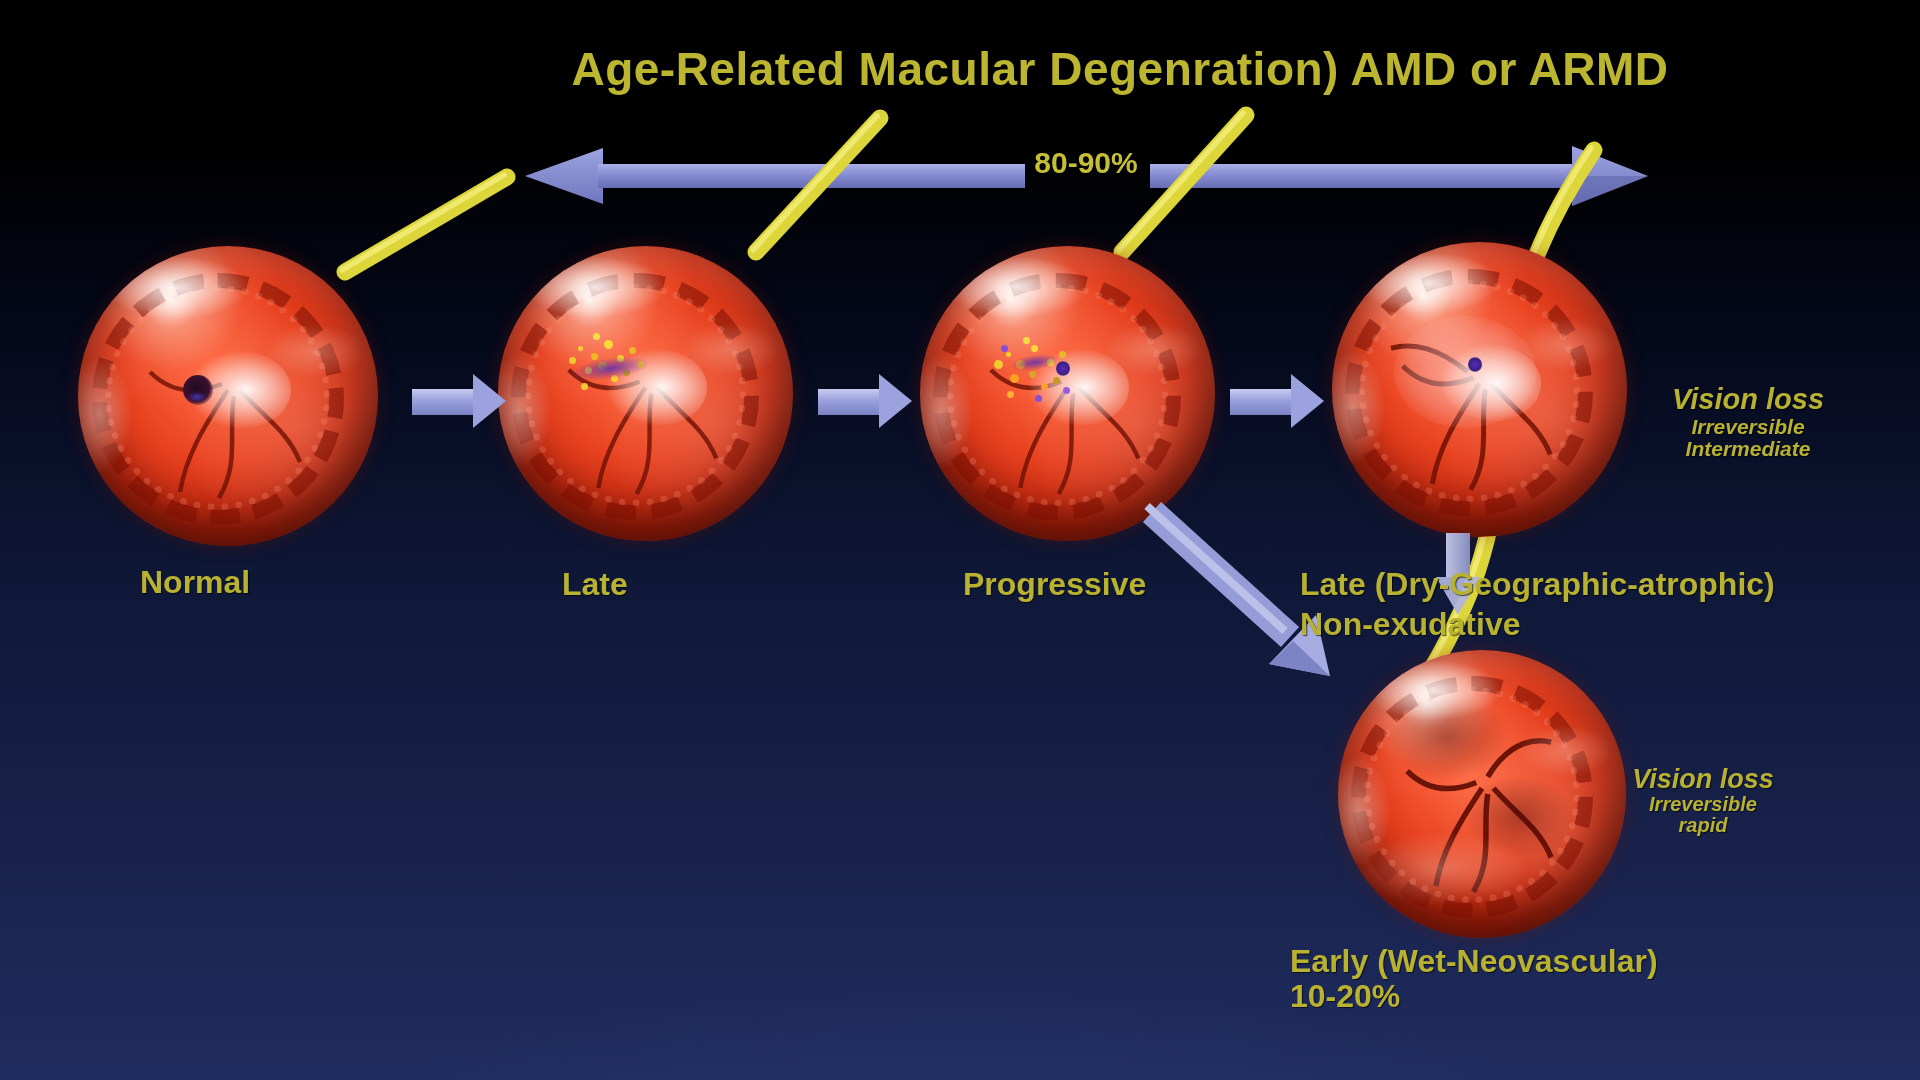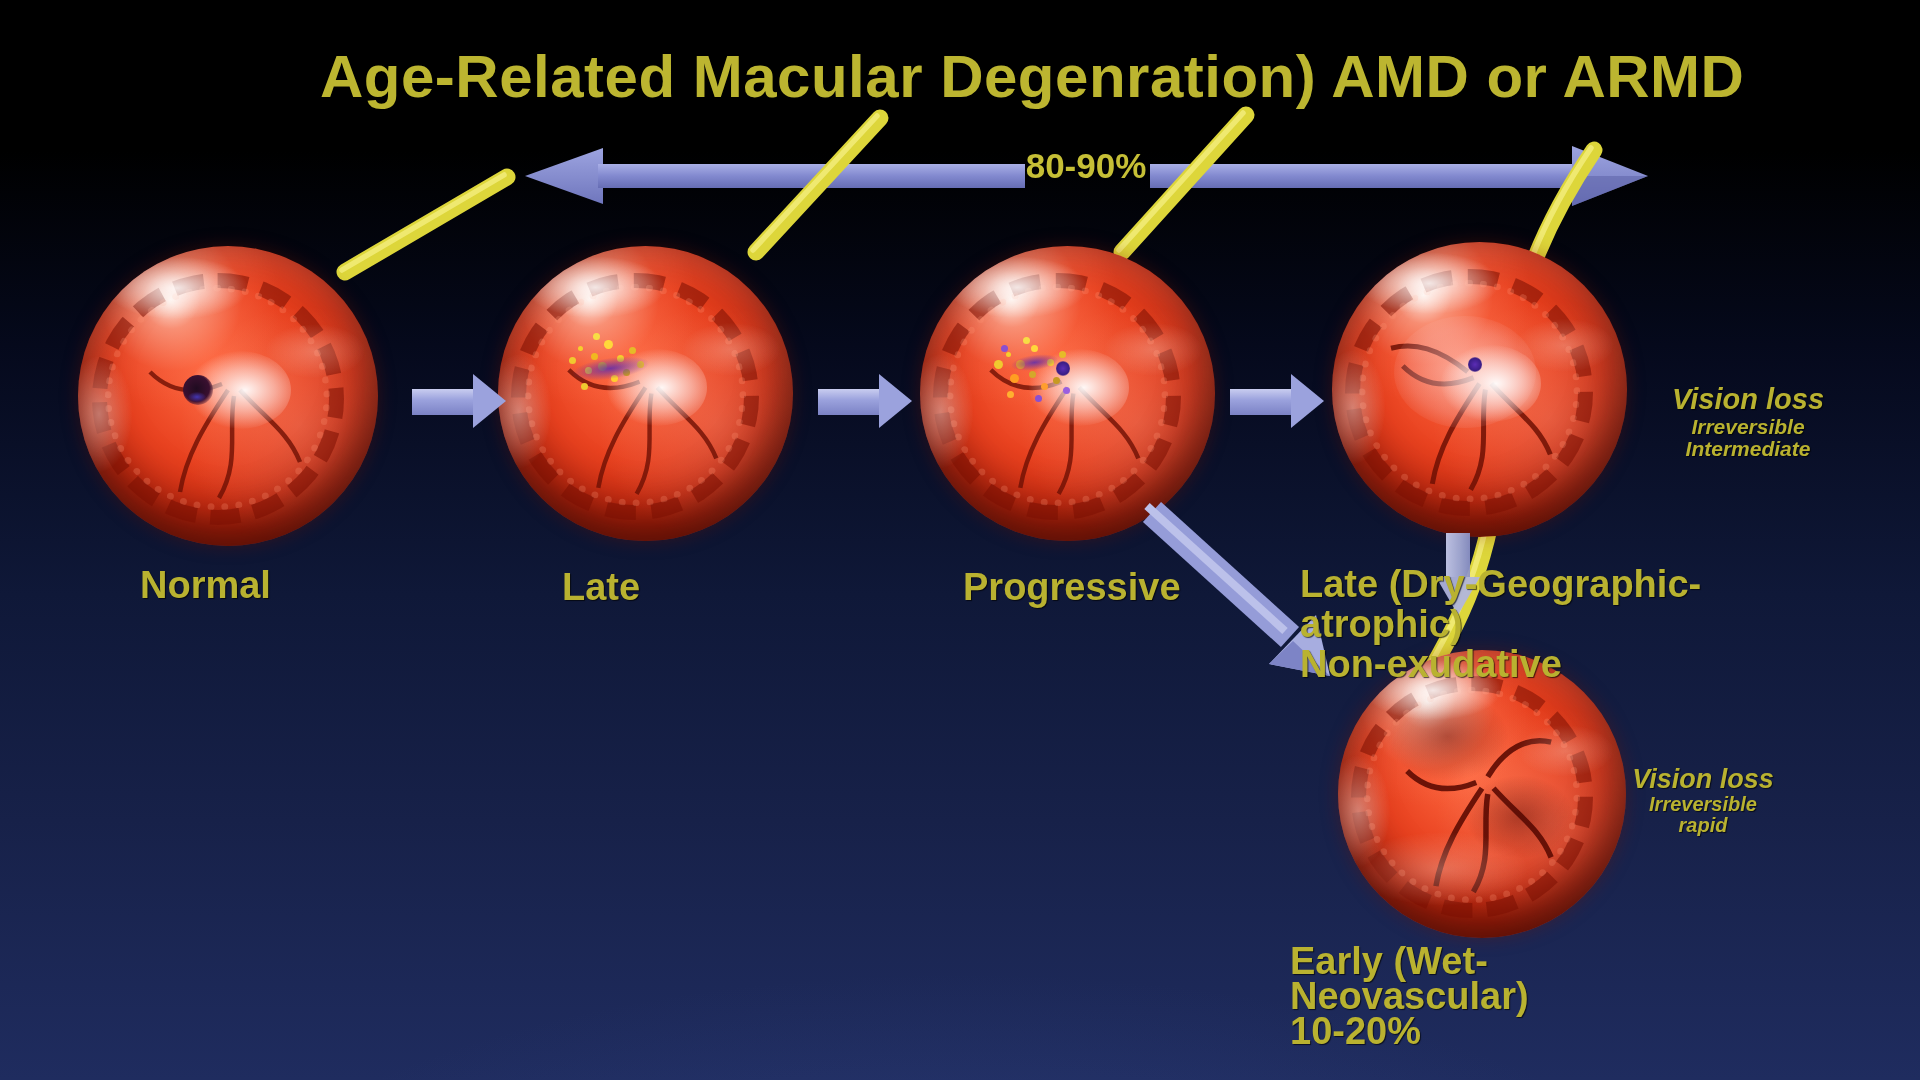--- a/index.html
+++ b/index.html
@@ -6,29 +6,29 @@
   #stage{
     position:relative;width:1920px;height:1080px;overflow:hidden;
     font-family:"Liberation Sans",sans-serif;
     background:
       radial-gradient(ellipse 65% 45% at 50% 118%, rgba(62,84,158,.30), transparent 62%),
       linear-gradient(180deg,#000 0%,#000 14%,#05091c 32%,#0f1838 55%,#172149 76%,#1f2c5f 100%);
   }
   .yel{color:#b9b230;text-shadow:1px 1px 1px rgba(0,0,0,.65);}
   
   #title{
-    position:absolute;left:320px;top:42px;width:1600px;text-align:left;
-    font-size:60px;font-weight:bold;letter-spacing:.5px;color:#bcb530;
+    position:absolute;left:320px;top:42px;width:1600px;text-align:center;
+    font-size:46px;font-weight:bold;letter-spacing:.5px;color:#bcb530;
     text-shadow:1px 2px 2px rgba(0,0,0,.7);
   }
   
   #dblarrow{position:absolute;left:510px;top:128px;}
   #pct{
     position:absolute;left:1018px;top:146px;width:136px;text-align:center;
-    font-size:35px;font-weight:bold;color:#c6bf36;text-shadow:1px 1px 1px rgba(0,0,0,.6);
+    font-size:30px;font-weight:bold;color:#c6bf36;text-shadow:1px 1px 1px rgba(0,0,0,.6);
   }
   
   #ypaths{position:absolute;left:0;top:0;z-index:1;}
   
   .eye{
     position:absolute;z-index:2;border-radius:50%;
     background:
       radial-gradient(circle at 31% 18%, rgba(255,246,240,.95) 0%, rgba(255,195,175,.55) 9%, rgba(255,125,95,.18) 22%, transparent 34%),
       radial-gradient(circle at 74% 60%, rgba(255,205,190,.22) 0%, transparent 42%),
       radial-gradient(circle at 45% 42%, #ff6a42 0%, #e8411f 38%, #cf2e12 58%, #a62008 78%, #7c1404 100%);
@@ -80,21 +80,21 @@
     background:linear-gradient(180deg,#c9cdf0 0%,#9ba2dd 42%,#7b82c5 100%);}
   .sarrow .head{position:absolute;left:61px;top:0;width:0;height:0;
     border-top:27px solid transparent;border-bottom:27px solid transparent;border-left:33px solid #9ba2dd;}
   .darrow{position:absolute;left:1436px;top:533px;z-index:3;width:44px;height:84px;opacity:.93;}
   .darrow .shaft{position:absolute;left:10px;top:0;width:24px;height:45px;
     background:linear-gradient(90deg,#c9cdee 0%,#aab0da 55%,#8d94c8 100%);}
   .darrow .head{position:absolute;left:0;top:44px;width:0;height:0;
     border-left:22px solid transparent;border-right:22px solid transparent;border-top:38px solid #b0b5dd;}
   .diag{position:absolute;left:1100px;top:470px;z-index:3;}
   
-  .stage-label{position:absolute;z-index:5;font-size:38px;font-weight:bold;}
+  .stage-label{position:absolute;z-index:5;font-size:32px;font-weight:bold;}
   .two-line{text-align:left;line-height:40px;}
   .note{position:absolute;z-index:5;text-align:center;font-style:italic;font-weight:bold;}
   .note .t{font-size:29px;line-height:33px;}
   .note .s{font-size:21px;line-height:22px;}
   .note2 .t{font-size:27px;line-height:30px;}
   .note2 .s{font-size:20px;line-height:21px;}
 </style>
 </head>
 <body>
 

